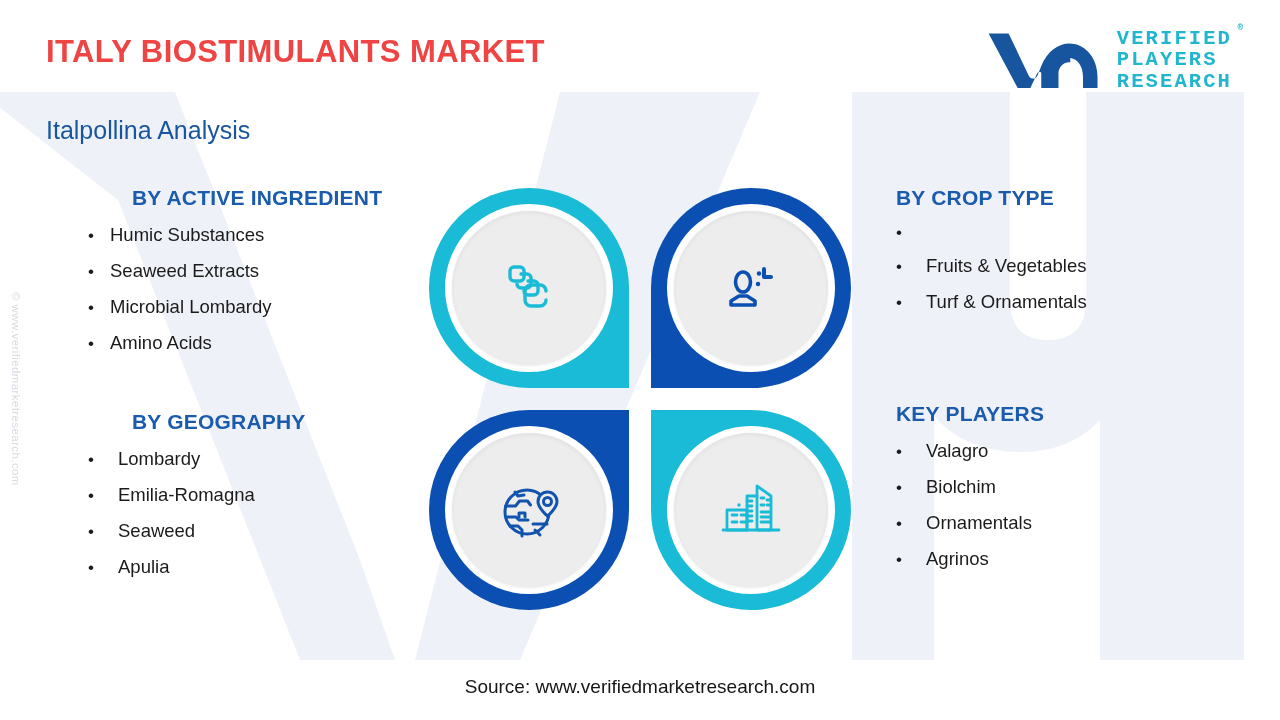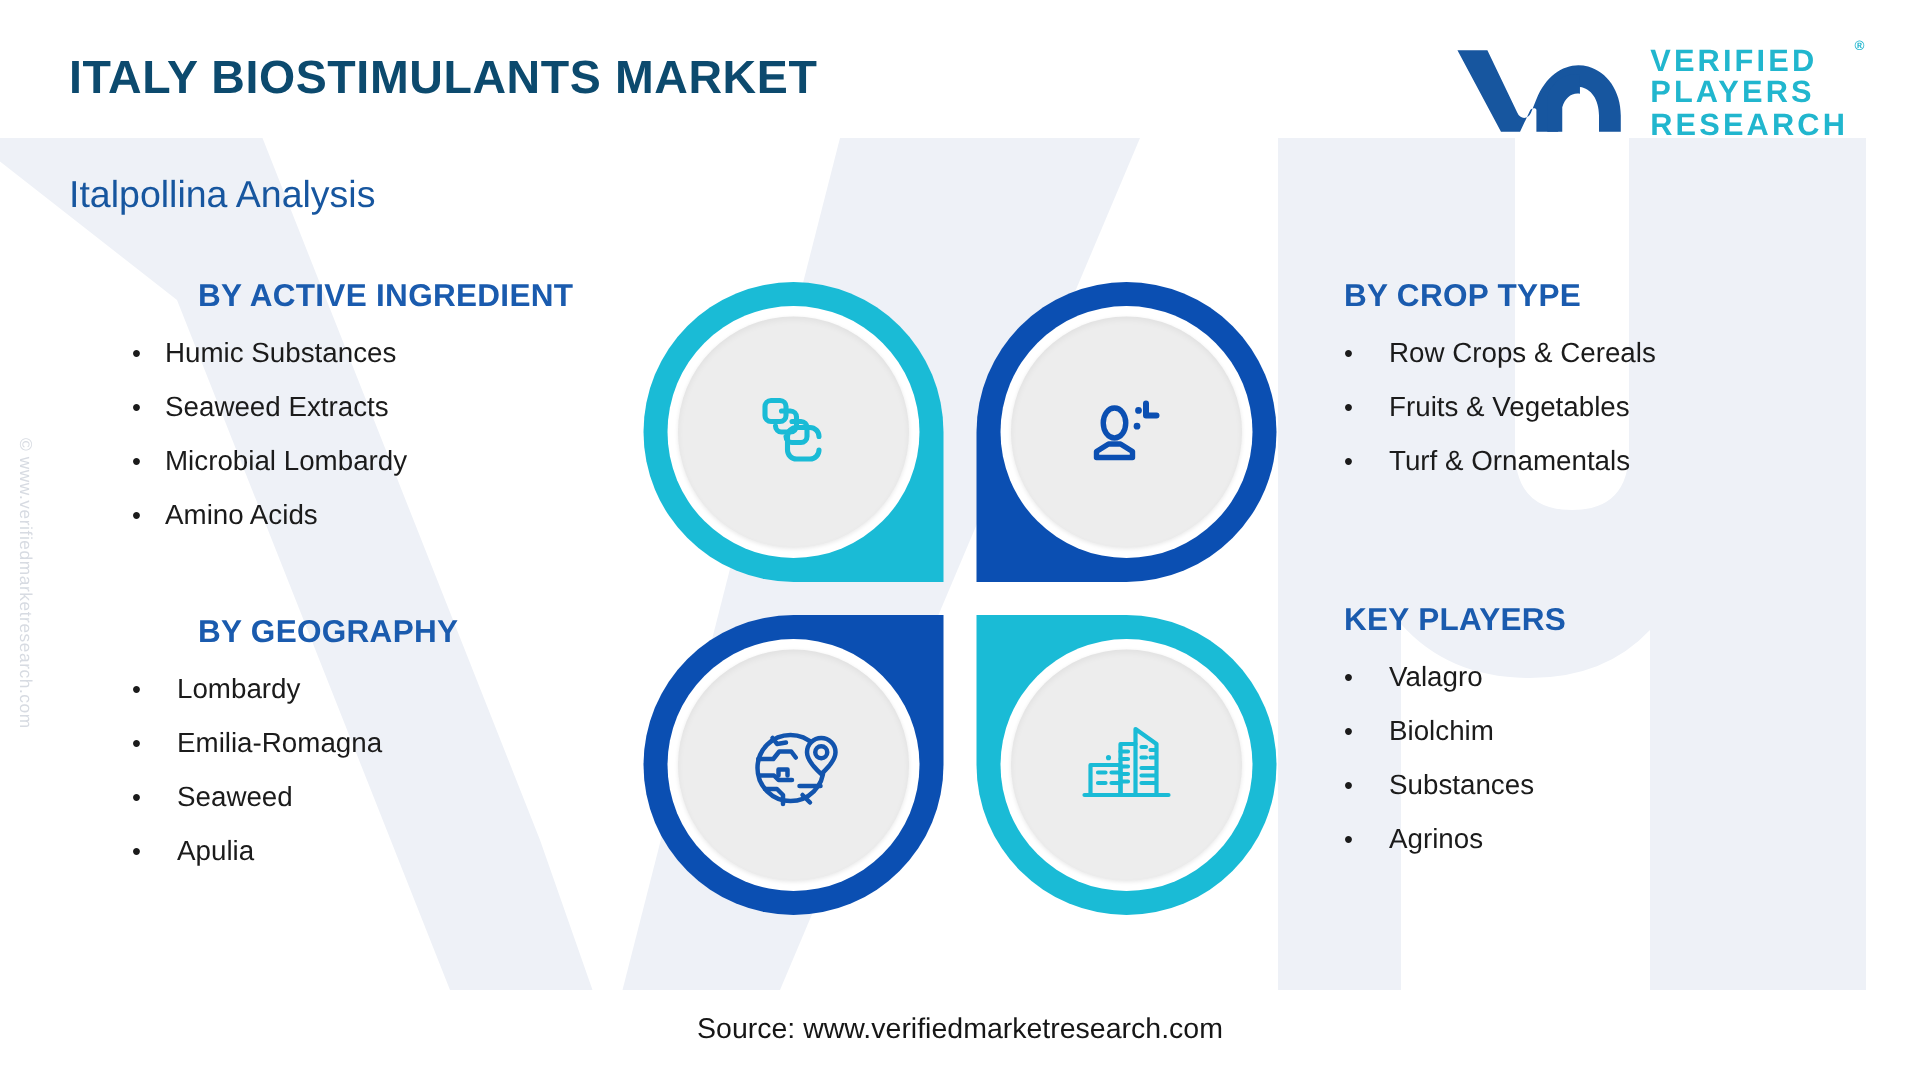--- a/index.html
+++ b/index.html
@@ -19,33 +19,34 @@
   .bg-watermark svg{ width:100%; height:100%; display:block; }
 
   
   .header{
     position:absolute; top:0; left:0; right:0; height:110px;
     z-index:5;
   }
   .main-title{
     position:absolute; left:46px; top:34px;
     font-size:31px; font-weight:bold; letter-spacing:.4px;
-    color:#0c4a6e; white-space:nowrap;
+    color:#ef4444; white-space:nowrap;
   }
   .sub-title{
     position:absolute; left:46px; top:116px;
     font-size:25px; font-weight:normal; color:#17569F;
     z-index:5; white-space:nowrap;
   }
 
   
   .logo{
     position:absolute; right:48px; top:28px;
-    display:flex; align-items:flex-end; gap:14px;
+    display:flex; align-items:flex-start; gap:14px;
     z-index:6;
+    font-family:Liberation Mono, monospace;
   }
   .logo-mark{ width:118px; height:66px; }
   .logo-text{
     display:flex; flex-direction:column;
     line-height:1.04;
     font-size:20.5px; font-weight:bold;
     letter-spacing:2.1px; color:#21B6CE;
     position:relative;
   }
   .logo-text .reg{
@@ -208,21 +209,20 @@
         <span> Apulia</span>
       </li>
   </ul>
 </div>
 
 <div class="col col-right blk-top">
   <div class="cat-title indent2">BY CROP TYPE</div>
   <ul class="items pad">
     <li>
         <span class="bullet">•</span>
-        <span>Row Crops &amp; Cereals</span>
       </li>
     <li>
         <span class="bullet">•</span>
         <span>Fruits &amp; Vegetables</span>
       </li>
     <li>
         <span class="bullet">•</span>
         <span>Turf &amp; Ornamentals</span>
       </li>
   </ul>
@@ -234,21 +234,21 @@
     <li>
         <span class="bullet">•</span>
         <span>Valagro</span>
       </li>
     <li>
         <span class="bullet">•</span>
         <span>Biolchim</span>
       </li>
     <li>
         <span class="bullet">•</span>
-        <span>Substances</span>
+        <span>Ornamentals</span>
       </li>
     <li>
         <span class="bullet">•</span>
         <span>Agrinos</span>
       </li>
   </ul>
 </div>
 
 <div class="pinwheel">
 

